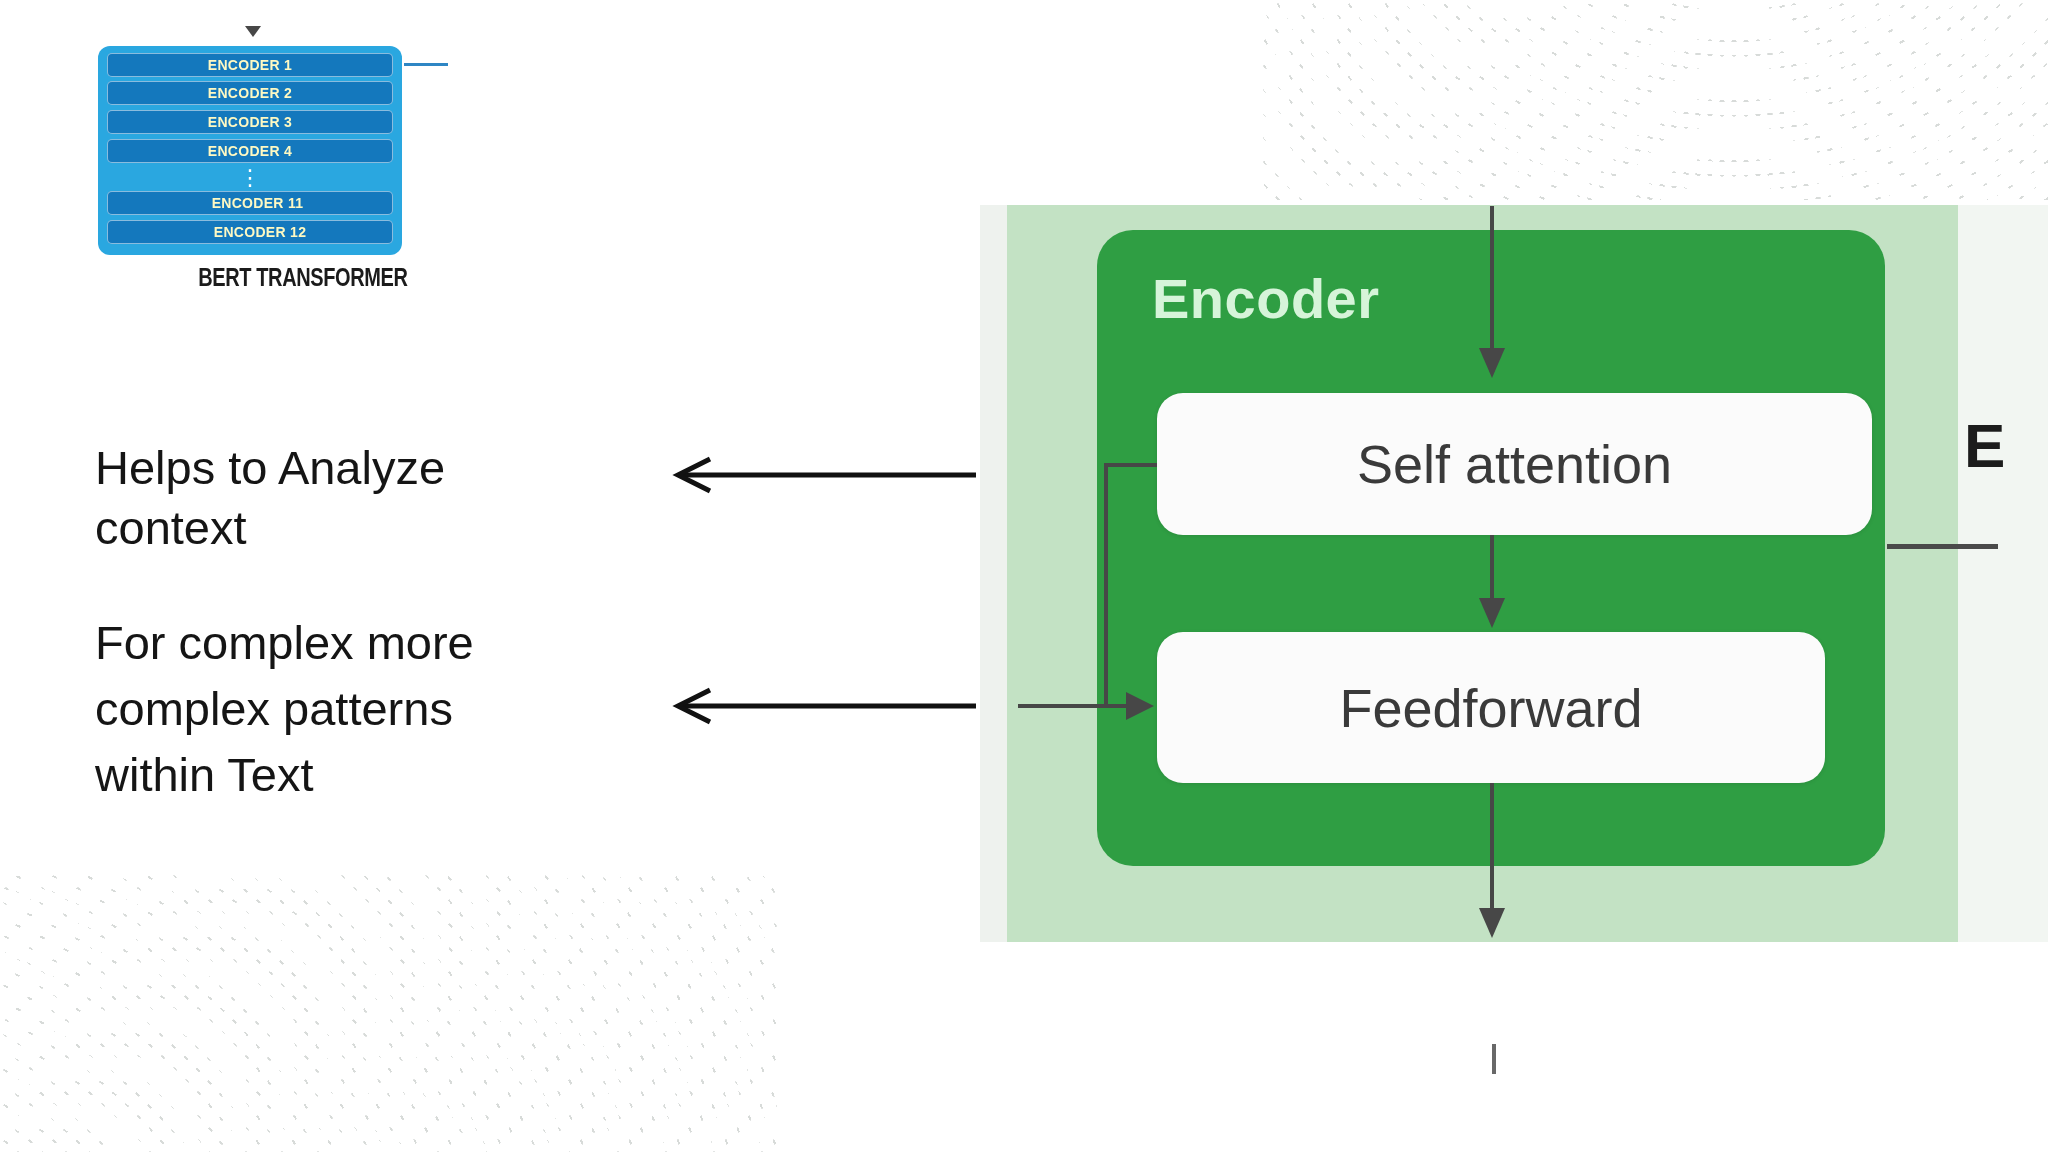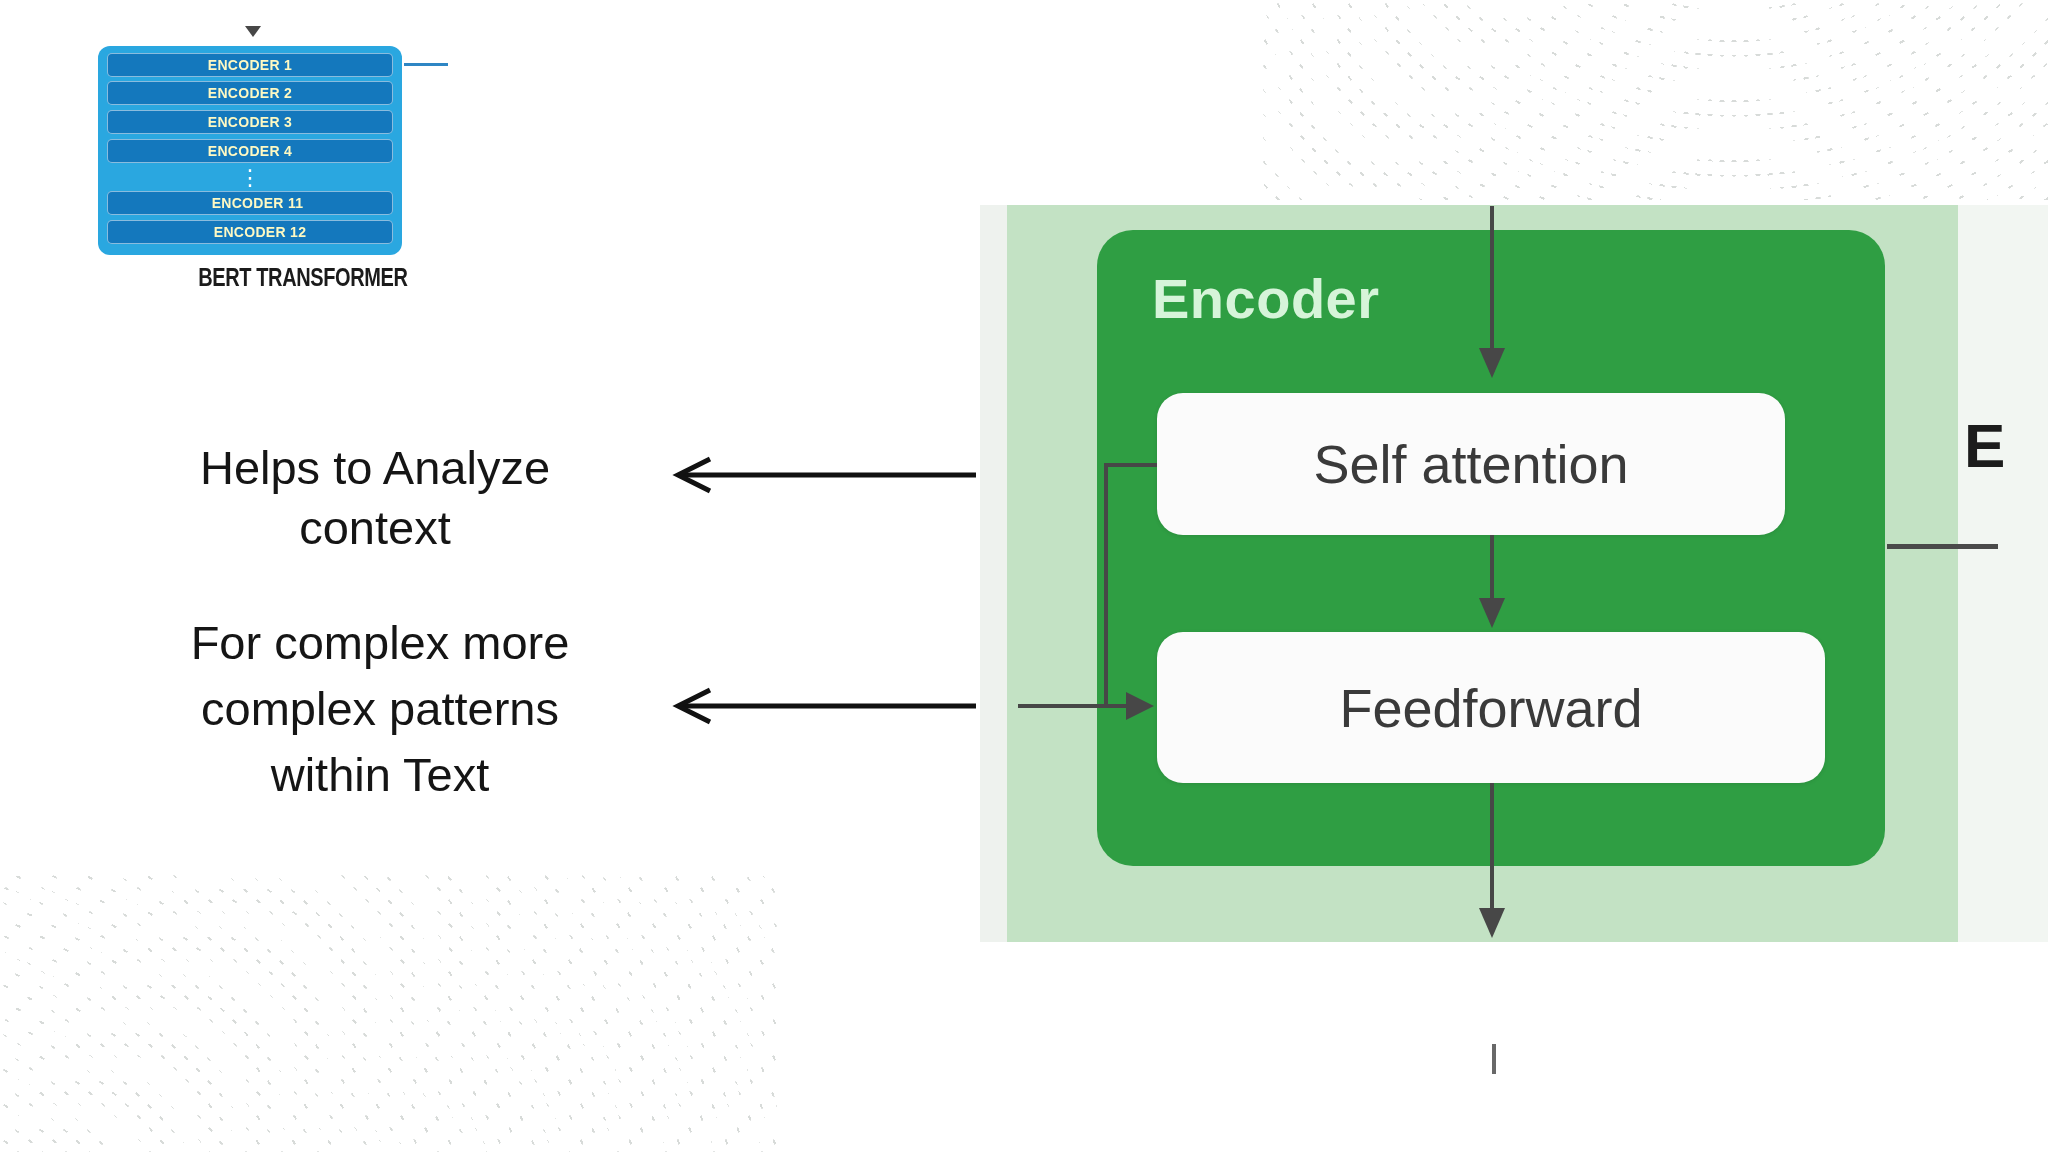--- a/index.html
+++ b/index.html
@@ -20,21 +20,21 @@
   .bert-bar{left:9px;width:286px;height:24px;border-radius:5px;
     background:var(--blue_bar,#1478bd);border:1px solid rgba(255,255,255,.5);
     box-sizing:border-box;display:flex;align-items:center;justify-content:center;
     color:#fef9c3;font-weight:bold;font-size:14px;letter-spacing:.3px;}
   .bert-dots{left:9px;width:286px;height:26px;display:flex;align-items:center;justify-content:center;
     color:#fff;font-size:22px;line-height:1;font-family:"DejaVu Sans",sans-serif;}
   .bert-caption{font-weight:bold;font-size:25px;color:#1b1b1b;letter-spacing:-.5px;
     transform:scaleX(.8);transform-origin:100% 50%;white-space:nowrap;}
 
   
-  .note{color:#151515;font-size:47px;text-align:center;white-space:nowrap;}
+  .note{color:#151515;font-size:47px;white-space:nowrap;}
   .note div{white-space:nowrap;}
 
   
   .panel{background:var(--green_panel,#c3e2c4);}
   .pale{background:#f2f6f2;}
   .gbox{background:var(--green_box,#2f9e43);border-radius:36px;}
   .gtitle{color:var(--title_text,#d6f4d9);font-size:56px;font-weight:600;letter-spacing:.5px;}
   .wblock{background:var(--block_bg,#fbfbfb);border-radius:26px;display:flex;align-items:center;justify-content:center;
     color:var(--block_text,#3a3a3a);font-size:54px;box-shadow:0 1px 4px rgba(0,0,0,.10);}
 
@@ -108,21 +108,21 @@
   </svg>
 
   <div class="abs pale" style="left:980px;top:205px;width:27px;height:737px;background:#eef2ee;"></div>
   <div class="abs panel" style="left:1007px;top:205px;width:951px;height:737px;"></div>
   <div class="abs pale" style="left:1958px;top:205px;width:90px;height:737px;"></div>
 
   <div class="abs gbox" style="left:1097px;top:230px;width:788px;height:636px;"></div>
 
   <div class="abs gtitle" style="left:1152px;top:266px;">Encoder</div>
 
-  <div class="abs wblock" style="left:1157px;top:393px;width:628px;height:142px;">
+  <div class="abs wblock" style="left:1157px;top:393px;width:715px;height:142px;">
     <span>Self attention</span>
   </div>
 
   <div class="abs wblock" style="left:1157px;top:632px;width:668px;height:151px;">
     <span>Feedforward</span>
   </div>
 
   <div class="abs vline" style="left:1490px;top:206px;height:142px;"></div>
   <div class="abs head-down" style="left:1479px;top:348px;"></div>
   <div class="abs vline" style="left:1490px;top:535px;height:63px;"></div>

